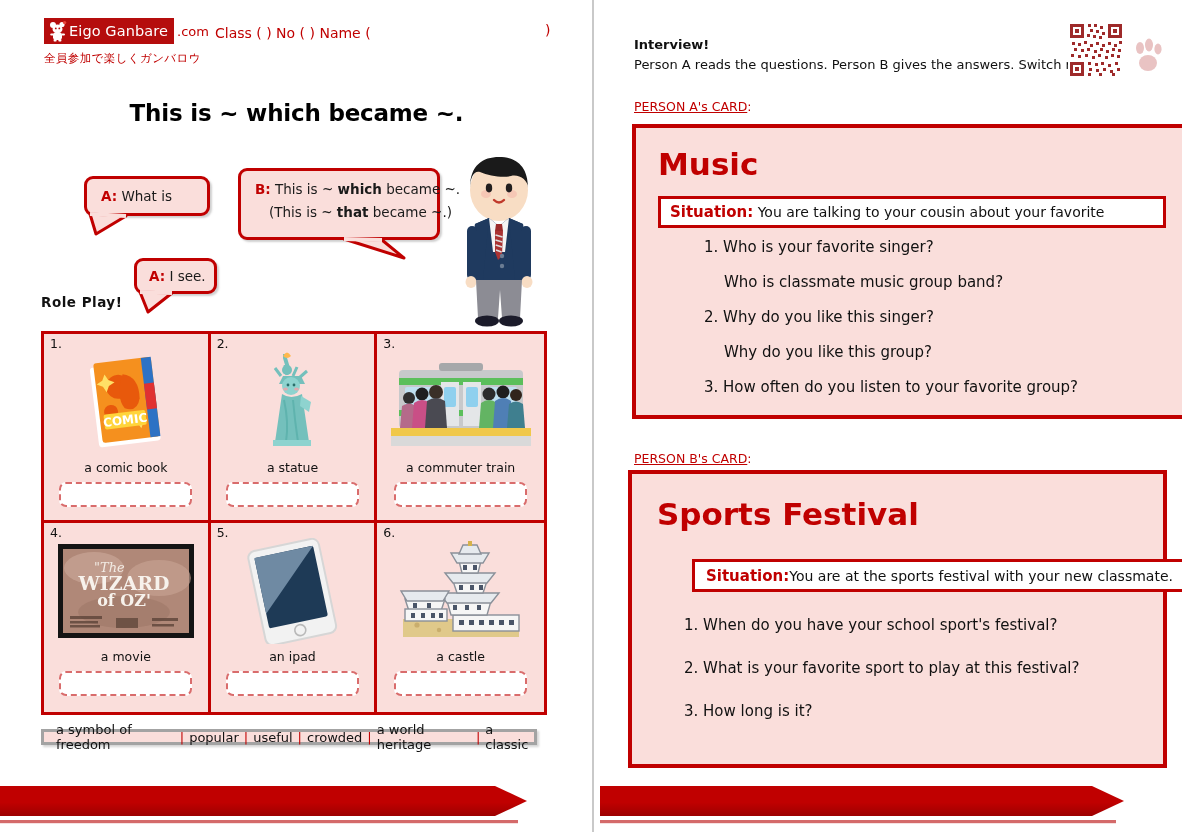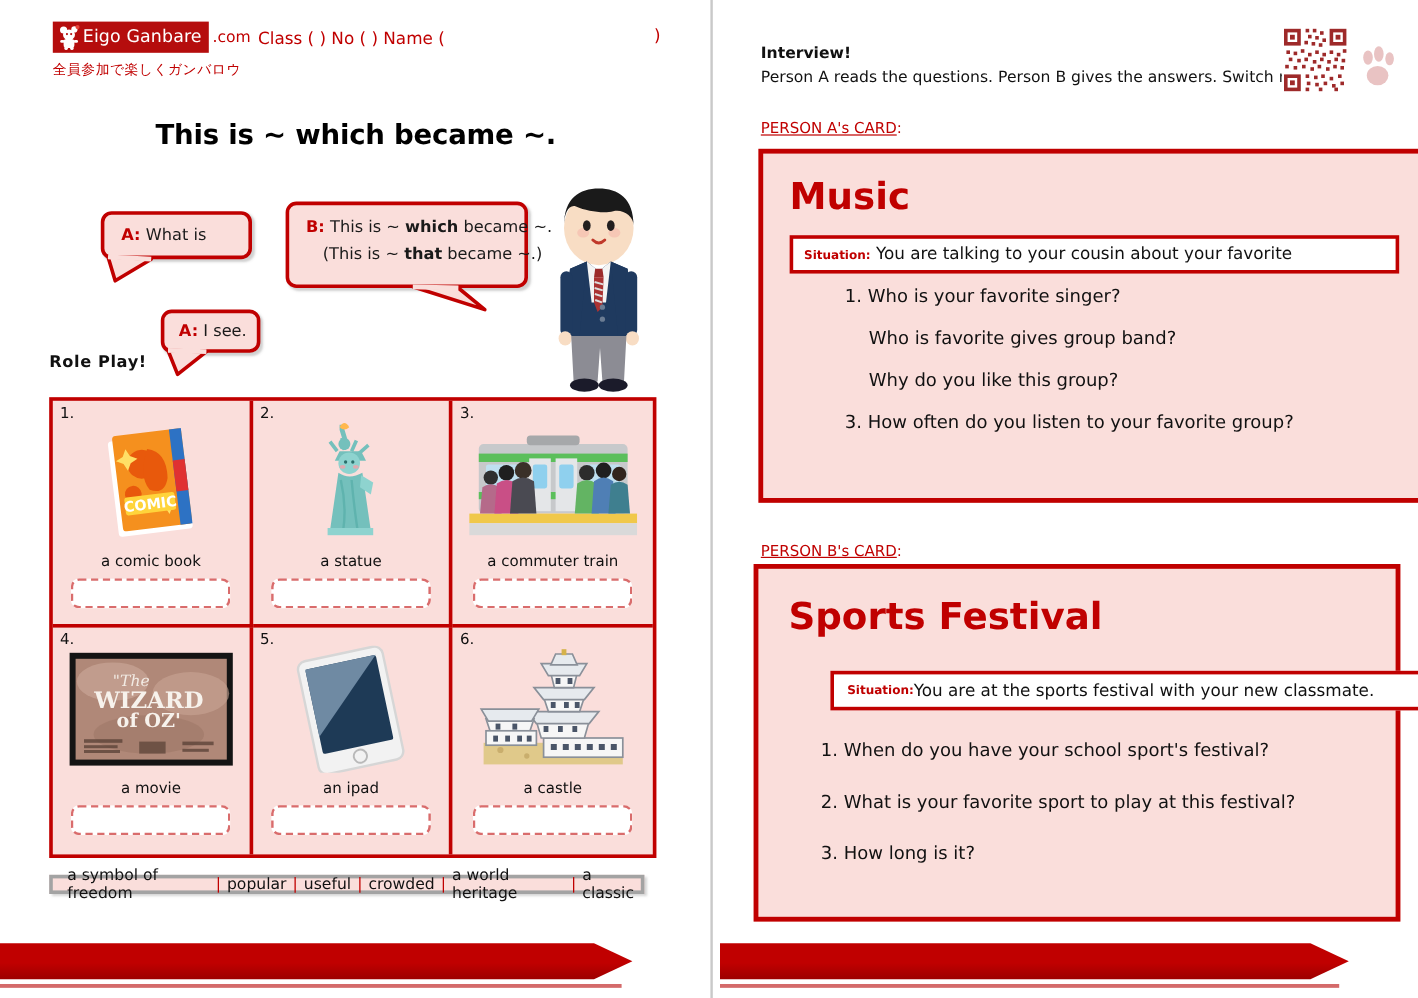--- a/index.html
+++ b/index.html
@@ -284,21 +284,21 @@
     background: #ffffff;
     border: 3px solid #c00000;
     box-sizing: border-box;
     overflow: hidden;
   }
   #sit-music  { left: 22px; top: 68px; width: 508px; height: 32px; padding: 4px 0 0 9px; }
   #sit-sports { left: 60px; top: 85px; width: 500px; height: 33px; display: flex; align-items: center; padding-left: 11px; }
   .sit-label {
     color: #c00000;
     font-weight: bold;
-    font-size: 10px;
+    font-size: 15px;
     font-family: "DejaVu Sans", sans-serif;
   }
   .sit-text {
     font-size: 14px;
     font-family: "DejaVu Sans", sans-serif;
     color: #111111;
   }
   .sit-clip {
     display: block;
     font-size: 13.5px;
@@ -701,21 +701,22 @@
 </div>
 
 <div class="card" id="card-music">
   <div class="card-title">Music</div>
   <div class="situation-box" id="sit-music">
     <span class="sit-label">Situation:</span><span class="sit-text"> You are talking to your cousin about your favorite</span>
     <span class="sit-clip">singer.</span>
   </div>
   <div class="qlist" id="q-music">
     <div class="qline">1. Who is your favorite singer?</div>
-    <div class="qline sub">Who is favorite gives group band?</div>
+    <div class="qline sub">Who is classmate music group band?</div>
+    <div class="qline">2. Why do you like this singer?</div>
     <div class="qline sub">Why do you like this group?</div>
     <div class="qline">3. How often do you listen to your favorite group?</div>
   </div>
 </div>
 
 <div class="card-label" id="label-b">
   <span class="ul">PERSON B's CARD</span><span>:</span>
 </div>
 
 <div class="card" id="card-sports">

